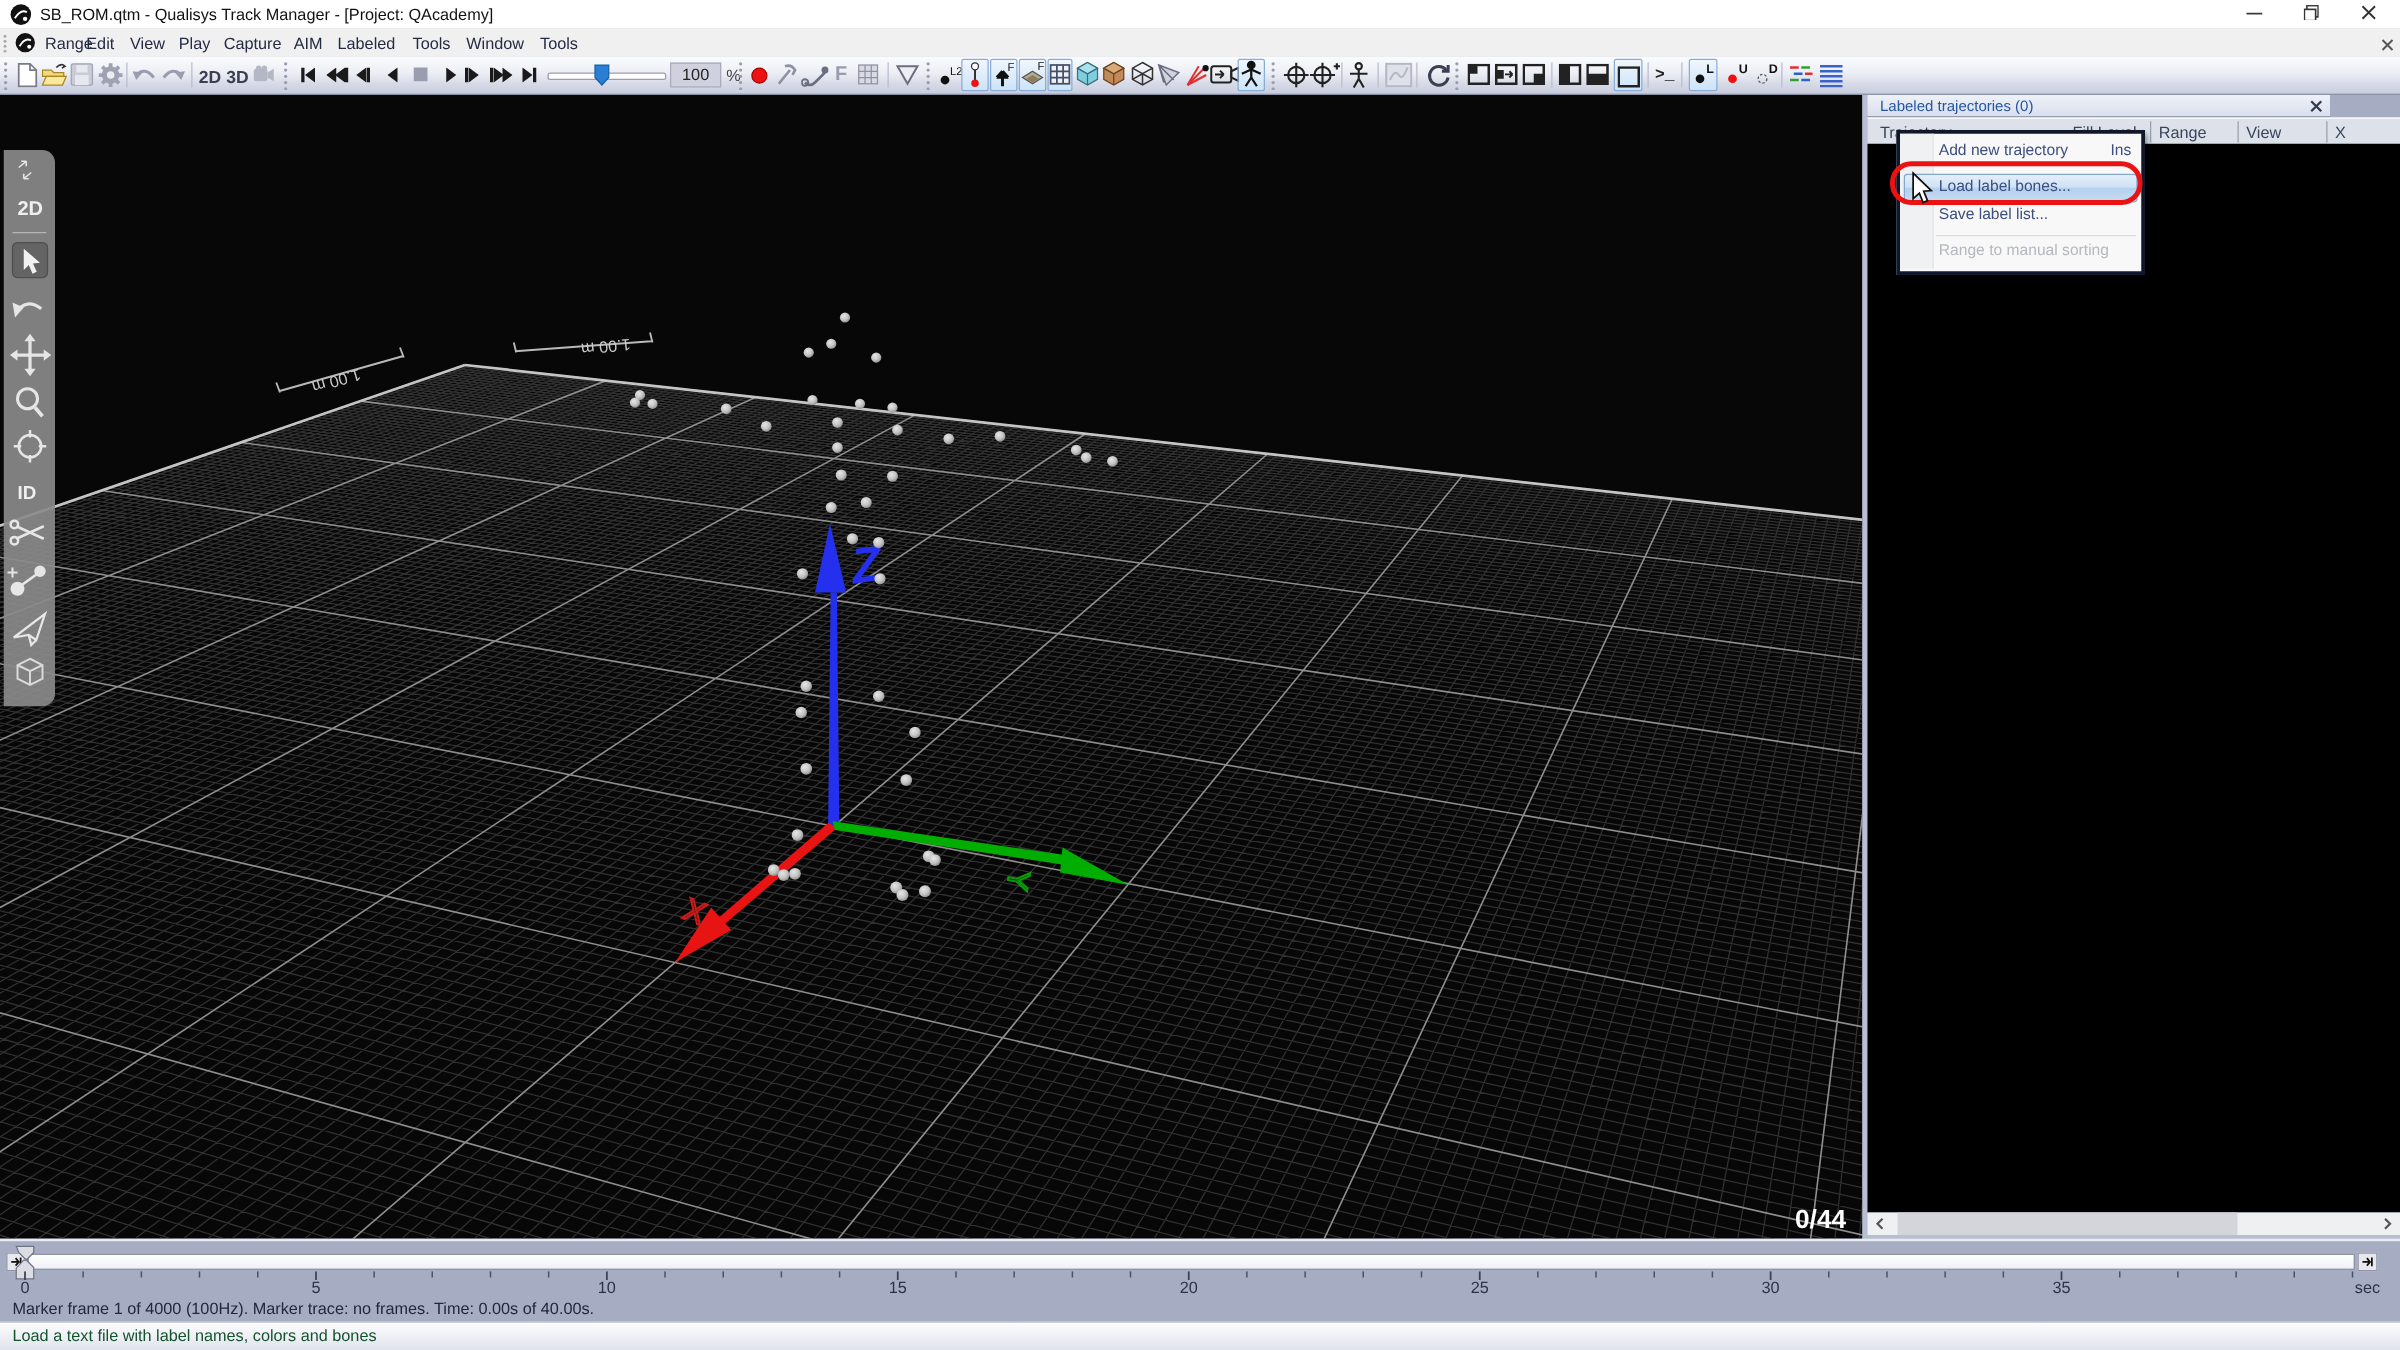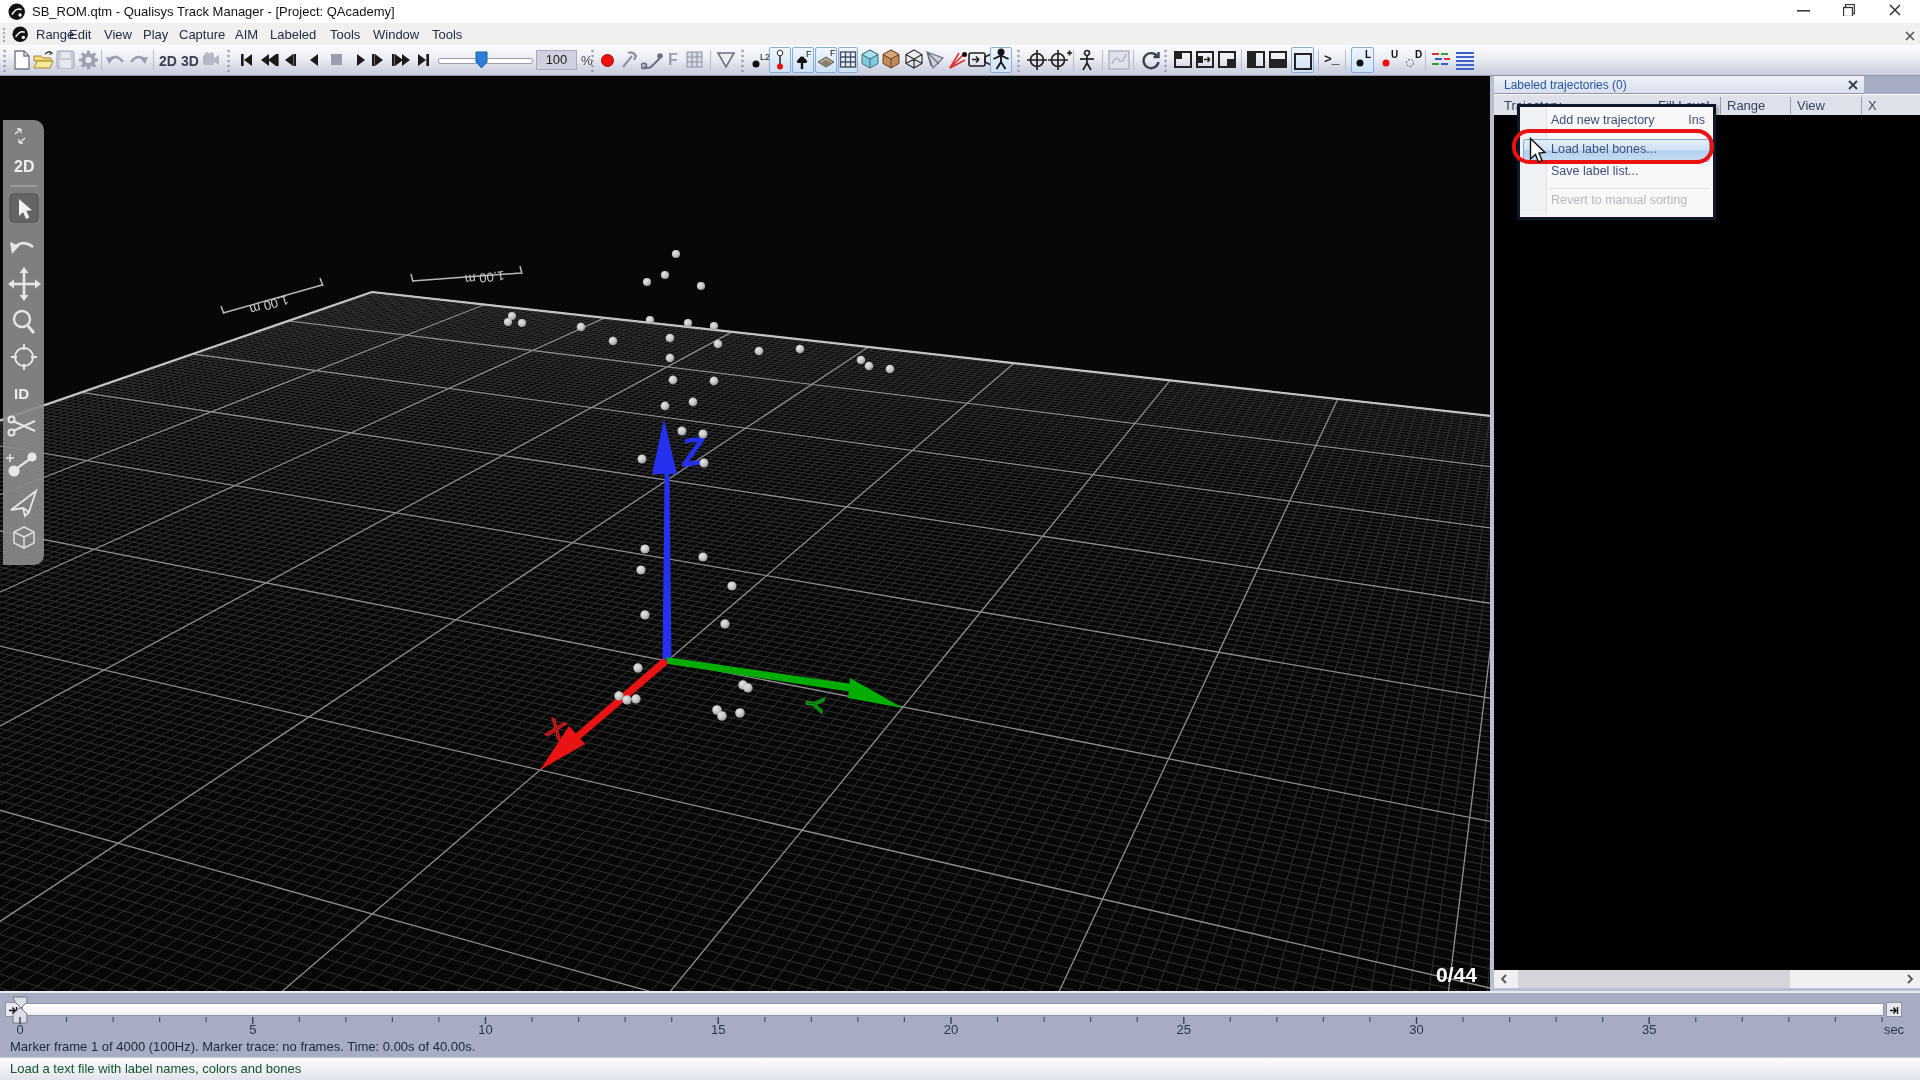--- a/index.html
+++ b/index.html
@@ -522,21 +522,21 @@
 </div>
 <div class="abs" style="left:1494px;top:988px;width:426px;height:4px;background:#b9bfd2"></div>
 
 <div class="abs" style="left:1517px;top:104px;width:193px;height:110px;background:#f8f8f8;border:3px solid #0f172a;box-shadow:2px 2px 4px rgba(0,0,0,.35)">
   <div class="abs" style="left:0;top:0;width:26px;height:108px;background:#f0f1f2;border-right:1px solid #e2e2e4"></div>
   <div class="mi" style="top:6px">Add new trajectory<span class="mk2">Ins</span></div>
   <div class="abs" style="left:3px;top:32px;width:185px;height:21px;border:1px solid #84a7d0;border-radius:3px;background:linear-gradient(#e4eefa 0%,#cfe2f6 45%,#b4d0ee 52%,#c6dcf4 100%)"></div>
   <div class="mi" style="top:35px">Load label bones...</div>
   <div class="mi" style="top:57px">Save label list...</div>
   <div class="abs" style="left:29px;top:81px;width:160px;height:1px;background:#dcdcdc"></div>
-  <div class="mi" style="top:86px;color:#b4b8c0">Revert to manual sorting</div>
+  <div class="mi" style="top:86px;color:#b4b8c0">Range to manual sorting</div>
 </div>
 <div class="abs" style="left:1512px;top:129px;width:202px;height:35px;border:4.5px solid #ec1212;border-radius:17px;box-sizing:border-box"></div>
 <svg class="abs" style="left:1529px;top:137px" width="20" height="30">
     <path d="M1.5 1.5 L1.5 22 L6.5 17.5 L9.5 25 L13 23.5 L10 16 L16 15.5 Z" fill="#fff" stroke="#111" stroke-width="1.4"></path>
   </svg>
 
 <div class="abs" style="left:0;top:992px;width:1920px;height:65px;background:#a6adc2"></div>
 <div class="abs" style="left:0;top:991px;width:1920px;height:2px;background:#e8ebf2"></div>
 <div class="abs" style="left:22px;top:1003px;width:1862px;height:13px;background:linear-gradient(#fff,#eef0f5);border:1px solid #8f94a6;box-sizing:border-box"></div>
 <div class="abs" style="left:5px;top:1002px;width:16px;height:15px;background:#e8e9ee;border:1px solid #8f94a6;box-sizing:border-box">

